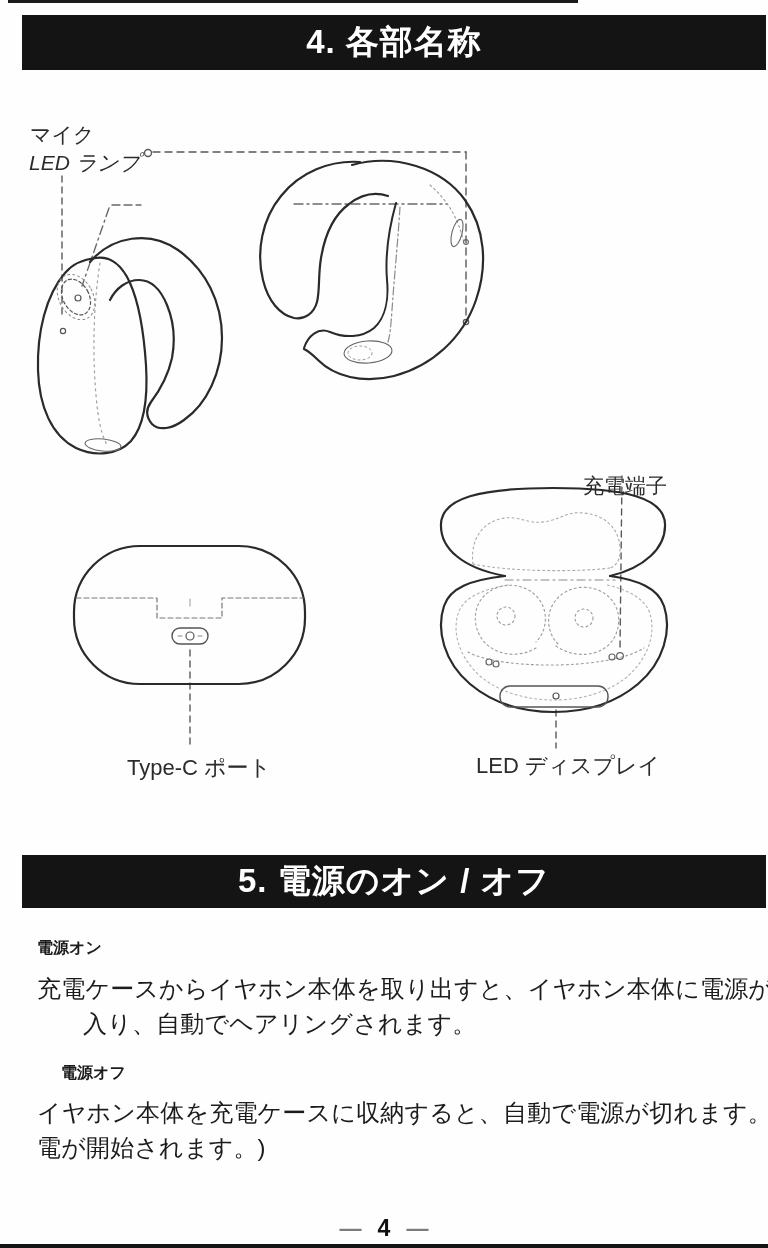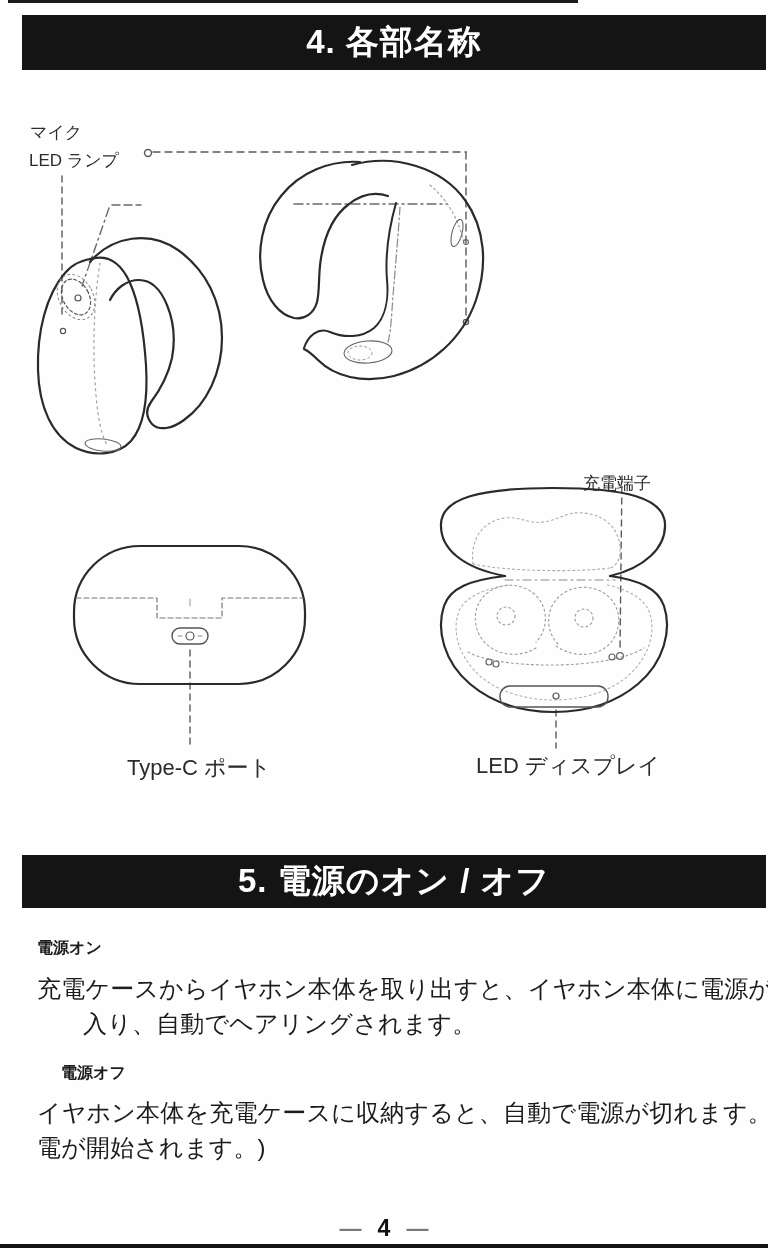--- a/index.html
+++ b/index.html
@@ -13,21 +13,21 @@
   .scan-line-top{left:8px;top:0;width:570px;height:3px;background:#1a1a1a;}
   .scan-line-bottom{left:0;top:1244px;width:768px;height:4px;background:#141414;}
   .section-bar{
     left:22px;width:744px;height:55px;background:#141414;
     display:flex;align-items:center;justify-content:center;
   }
   .section-bar-title{
     color:#fff;font-size:33px;font-weight:bold;letter-spacing:1px;
     white-space:nowrap;
   }
-  .diagram-label{font-size:17px;white-space:nowrap;color:#2b2b2b;}
+  .diagram-label{font-size:21px;white-space:nowrap;color:#2b2b2b;}
   .svg-layer{left:0;top:100px;width:768px;height:700px;}
   .text-heading{font-size:16px;font-weight:bold;white-space:nowrap;}
   .text-line{font-size:24px;white-space:nowrap;letter-spacing:0.2px;}
   .footer{
     left:0;top:1215px;width:768px;display:flex;align-items:center;
     justify-content:center;gap:16px;
   }
   .footer-dash{color:#7a7a7a;font-size:22px;font-weight:bold;}
   .footer-num{color:#111;font-size:23px;font-weight:bold;}
 </style>
@@ -36,21 +36,21 @@
 
 <div class="page">
 
   <div class="abs scan-line-top"></div>
 
   <div class="abs section-bar" style="top:15px;">
     <span class="section-bar-title">4. 各部名称</span>
   </div>
 
   <div class="abs diagram-label" style="left:30px;top:121px;">マイク</div>
-  <div class="abs diagram-label" style="left:29px;top:149px;">LED ランプ</div>
+  <div class="abs diagram-label" style="left:29px;top:149px;font-style:italic;">LED ランプ</div>
   <div class="abs diagram-label" style="left:583px;top:446px;margin-top:26px;">充電端子</div>
   <div class="abs diagram-label" style="left:127px;top:753px;font-size:22px;">Type-C ポート</div>
   <div class="abs diagram-label" style="left:476px;top:751px;font-size:22px;">LED ディスプレイ</div>
 
   <svg class="abs svg-layer" viewBox="0 100 768 700">
     <g fill="none" stroke-linecap="round" stroke-linejoin="round">
 
       <g stroke="#5a5a5a" stroke-width="1.4">
         <circle cx="148" cy="153" r="3.5"></circle>
         <path d="M153,152 L466,152" stroke-dasharray="7 5"></path>

